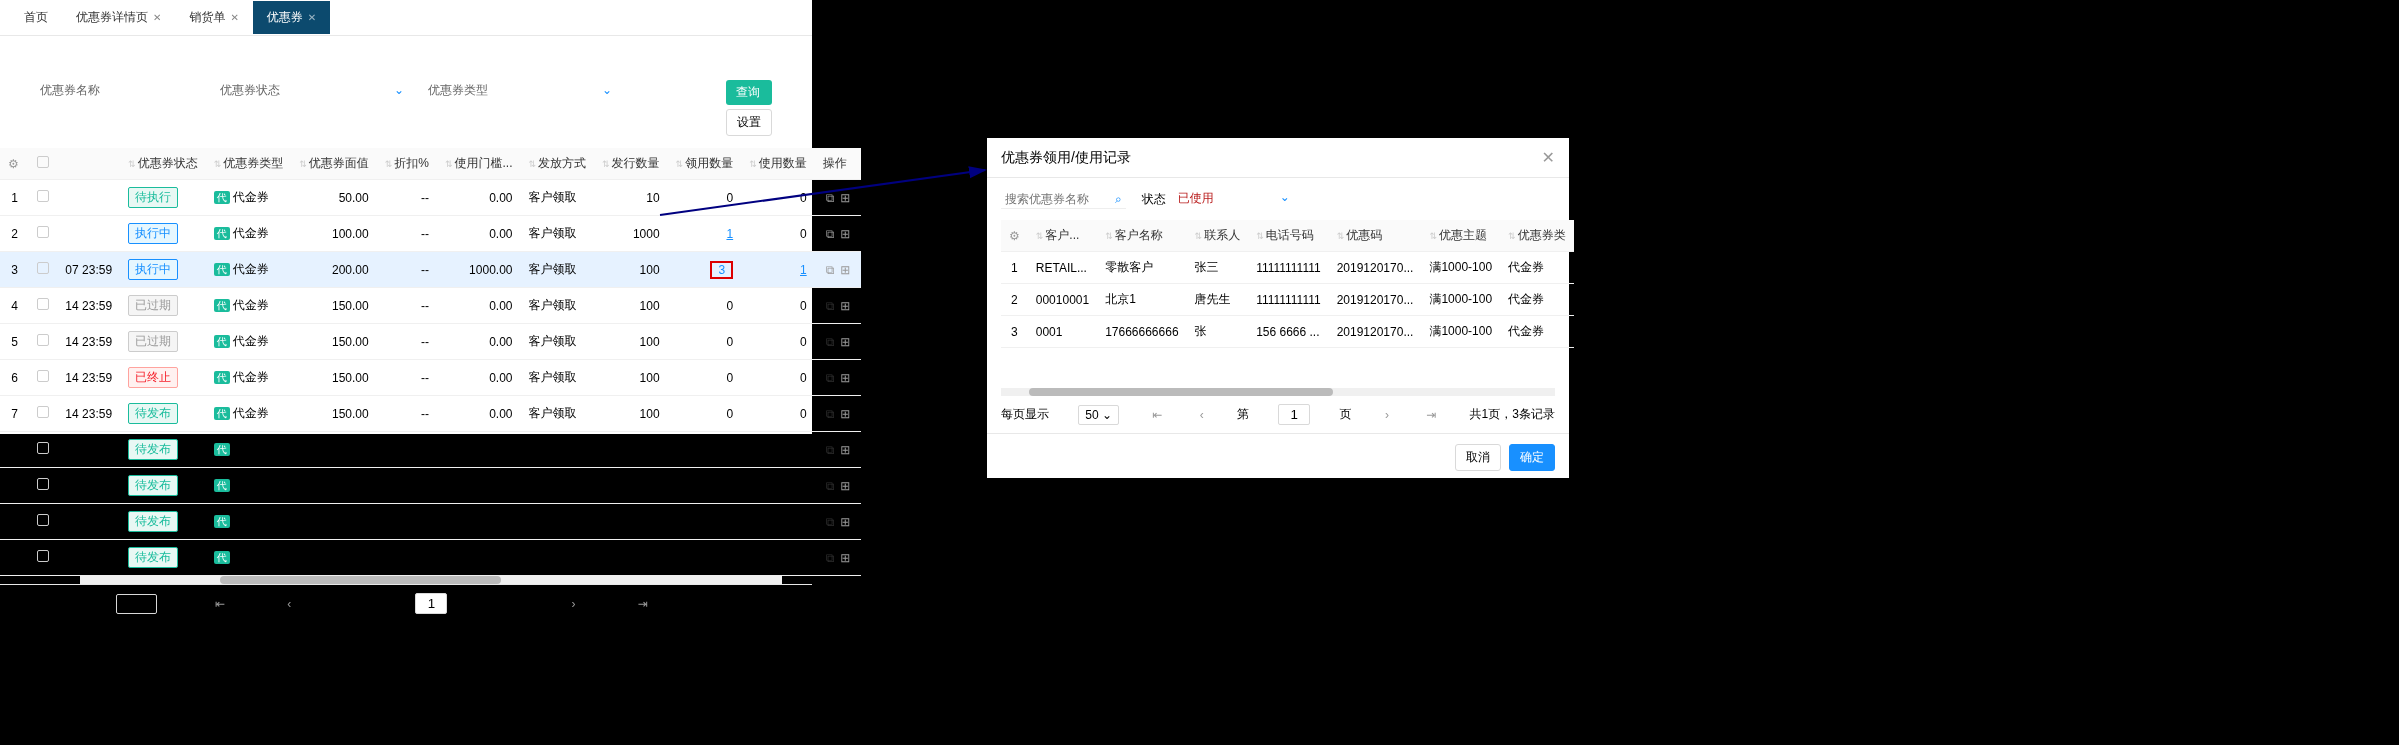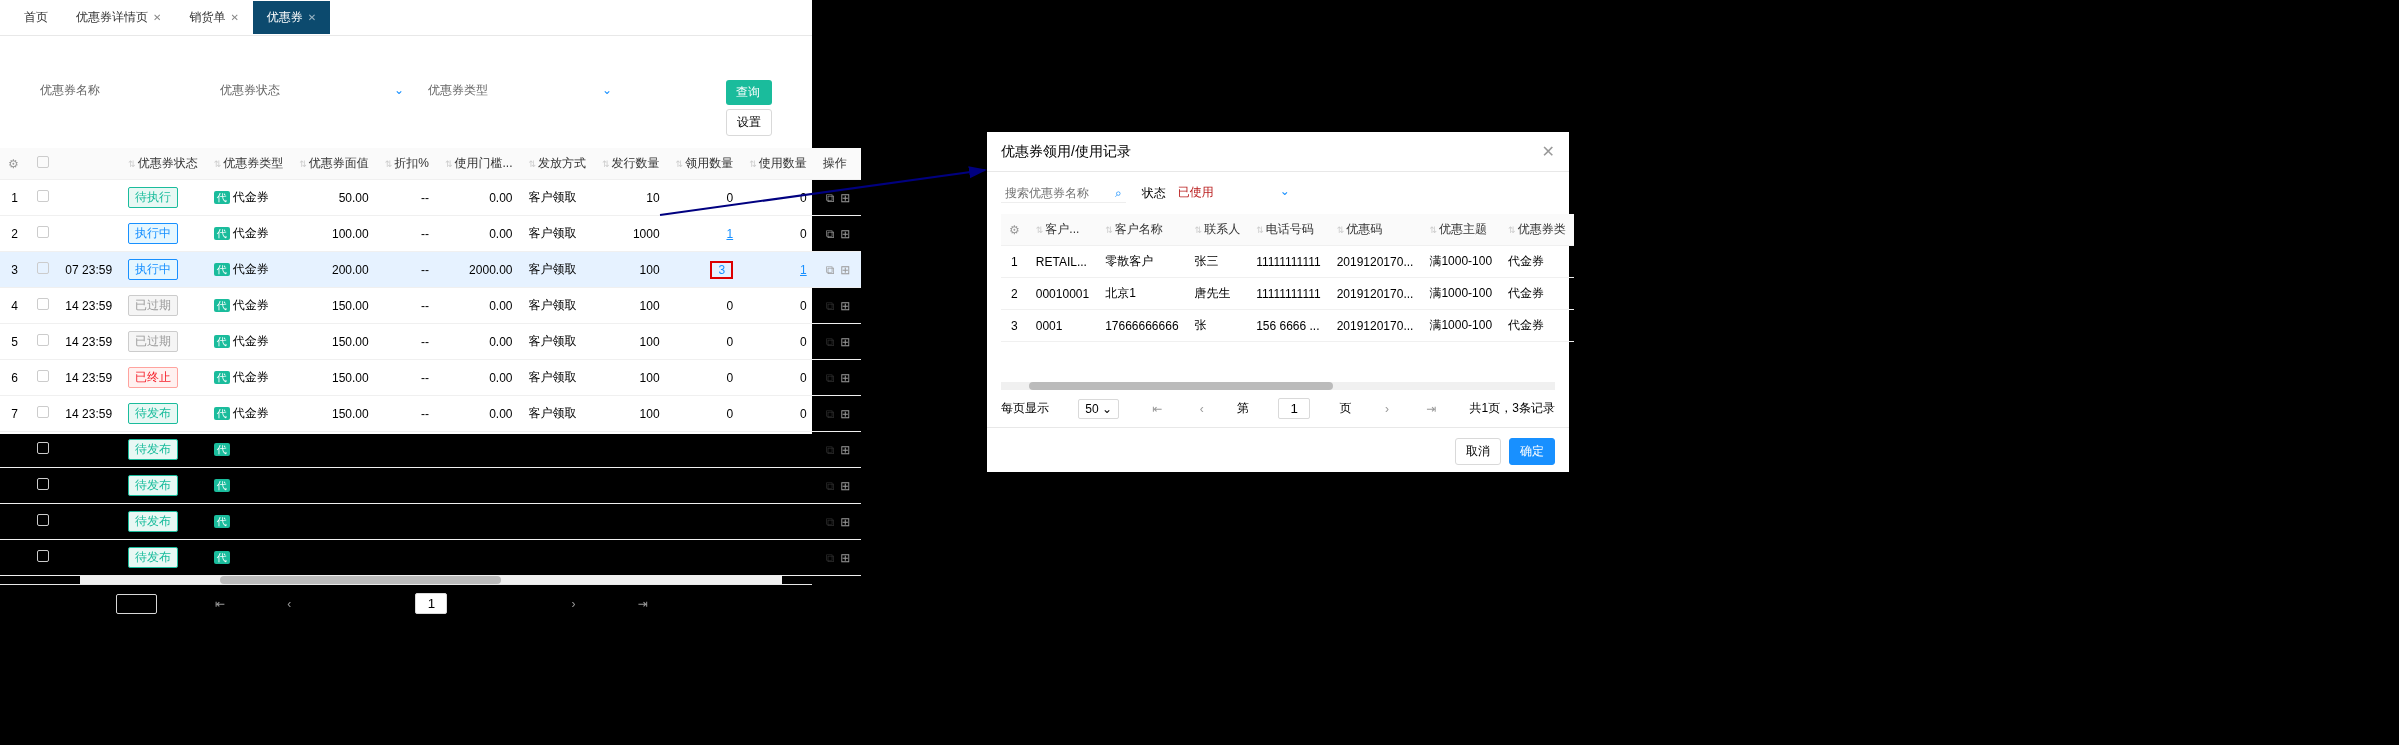--- a/index.html
+++ b/index.html
@@ -1,20 +1,20 @@
 <!DOCTYPE html>
 <html><head>
   <meta charset="utf-8">
   <style>
     * { margin: 0; padding: 0; box-sizing: border-box; }
     body { font-family: -apple-system, "Microsoft YaHei", sans-serif; font-size: 12px; background: #000; position: relative; width: 2399px; height: 745px; }
     
     .panel { background: #fff; position: absolute; }
     .panel-left { left: 0; top: 0; width: 812px; height: 434px; }
-    .panel-right { left: 987px; top: 132px; width: 582px; height: 340px; }
+    .panel-right { left: 987px; top: 138px; width: 582px; height: 340px; }
     
     
     .tabs { display: flex; border-bottom: 1px solid #e8e8e8; height: 36px; align-items: center; padding-left: 10px; }
     .tab { padding: 8px 14px; color: #333; cursor: pointer; display: flex; align-items: center; gap: 5px; }
     .tab.active { background: #0c4a6e; color: #fff; }
     .close-x { font-size: 10px; opacity: .6; }
     
     .header-row { display: flex; justify-content: space-between; align-items: center; padding: 12px 14px; }
     .page-title { font-size: 18px; font-weight: 500; }
     .header-actions { display: flex; gap: 8px; }
@@ -174,21 +174,21 @@
     <td class="center"><span class="action-icon ">⧉</span><span class="action-icon">⊞</span></td>
         </tr>
         <tr class="row-highlight">
     <td class="center">3</td>
     <td class="center"><span class="chk"></span></td>
     <td>07 23:59</td>
     <td><span class="status-badge st-run">执行中</span></td>
     <td><span class="type-icon">代</span><span>代金券</span></td>
     <td class="num">200.00</td>
     <td class="num">--</td>
-    <td class="num">2000.00</td>
+    <td class="num">1000.00</td>
     <td>客户领取</td>
     <td class="num">100</td>
     <td class="num"><span class="red-box">3</span></td>
     <td class="num"><span style="color:#1890ff;text-decoration:underline;">1</span></td>
     <td class="center"><span class="action-icon ">⧉</span><span class="action-icon">⊞</span></td>
         </tr>
         <tr>
     <td class="center">4</td>
     <td class="center"><span class="chk"></span></td>
     <td>14 23:59</td>

